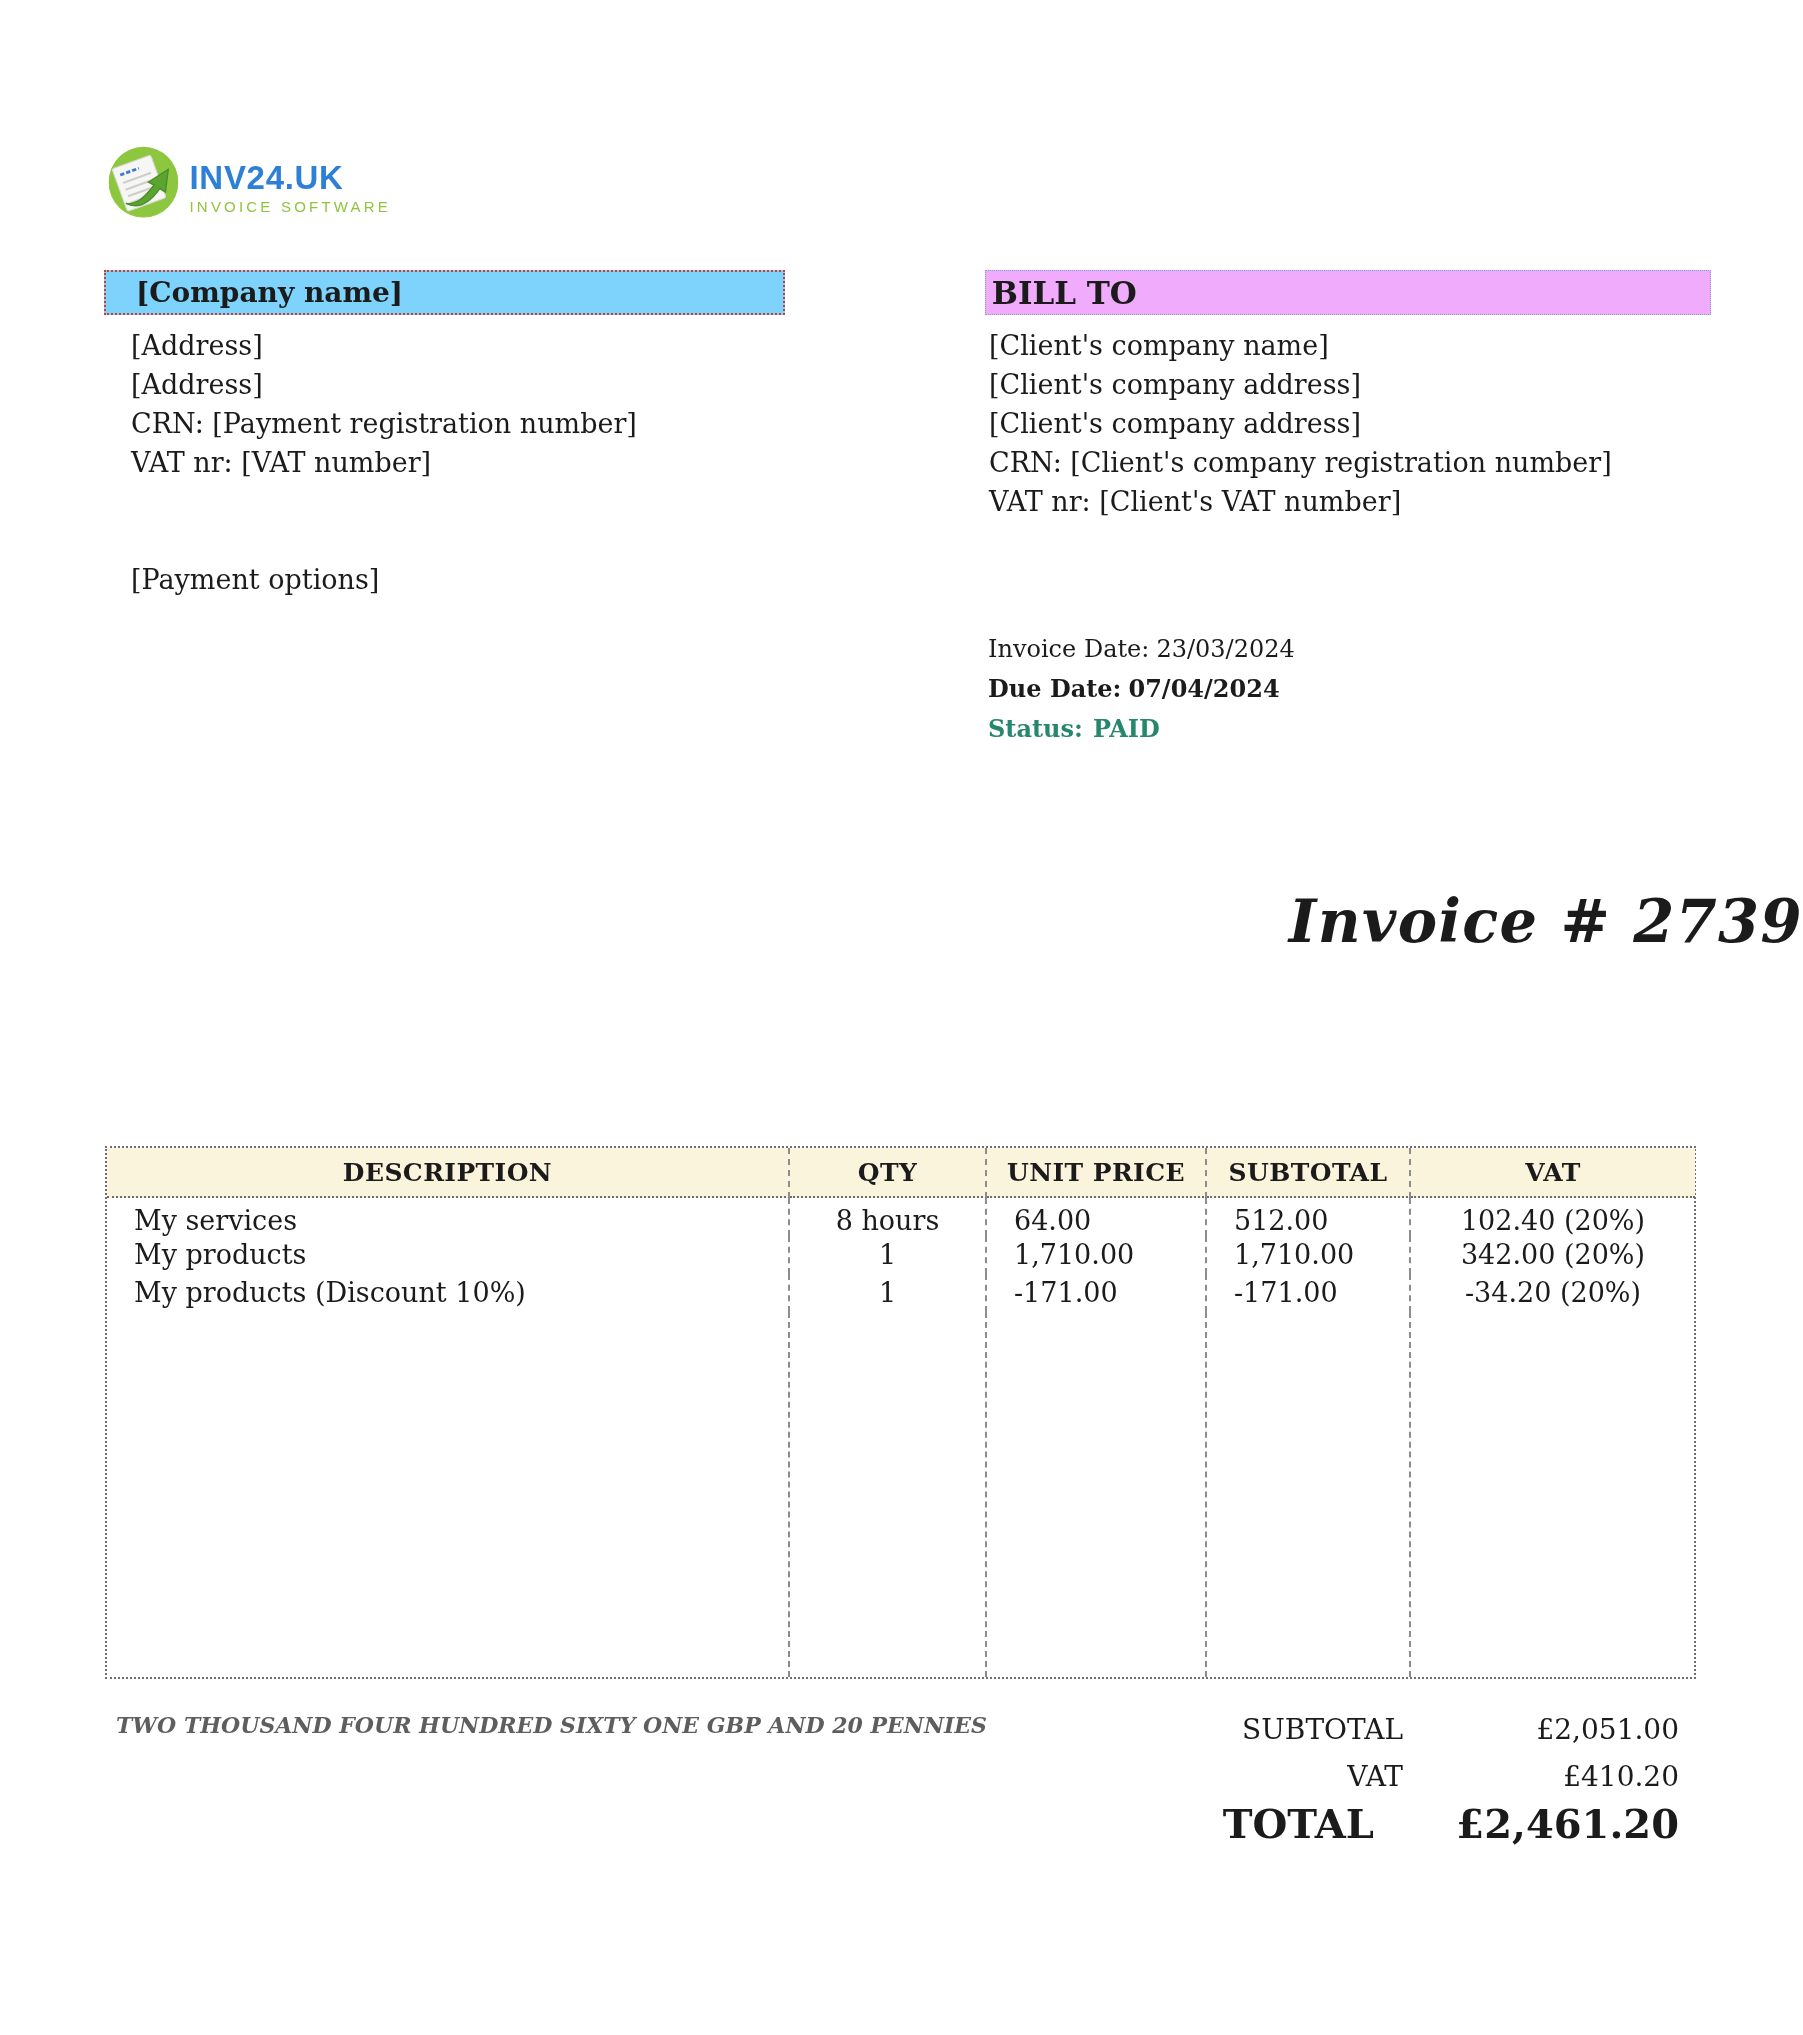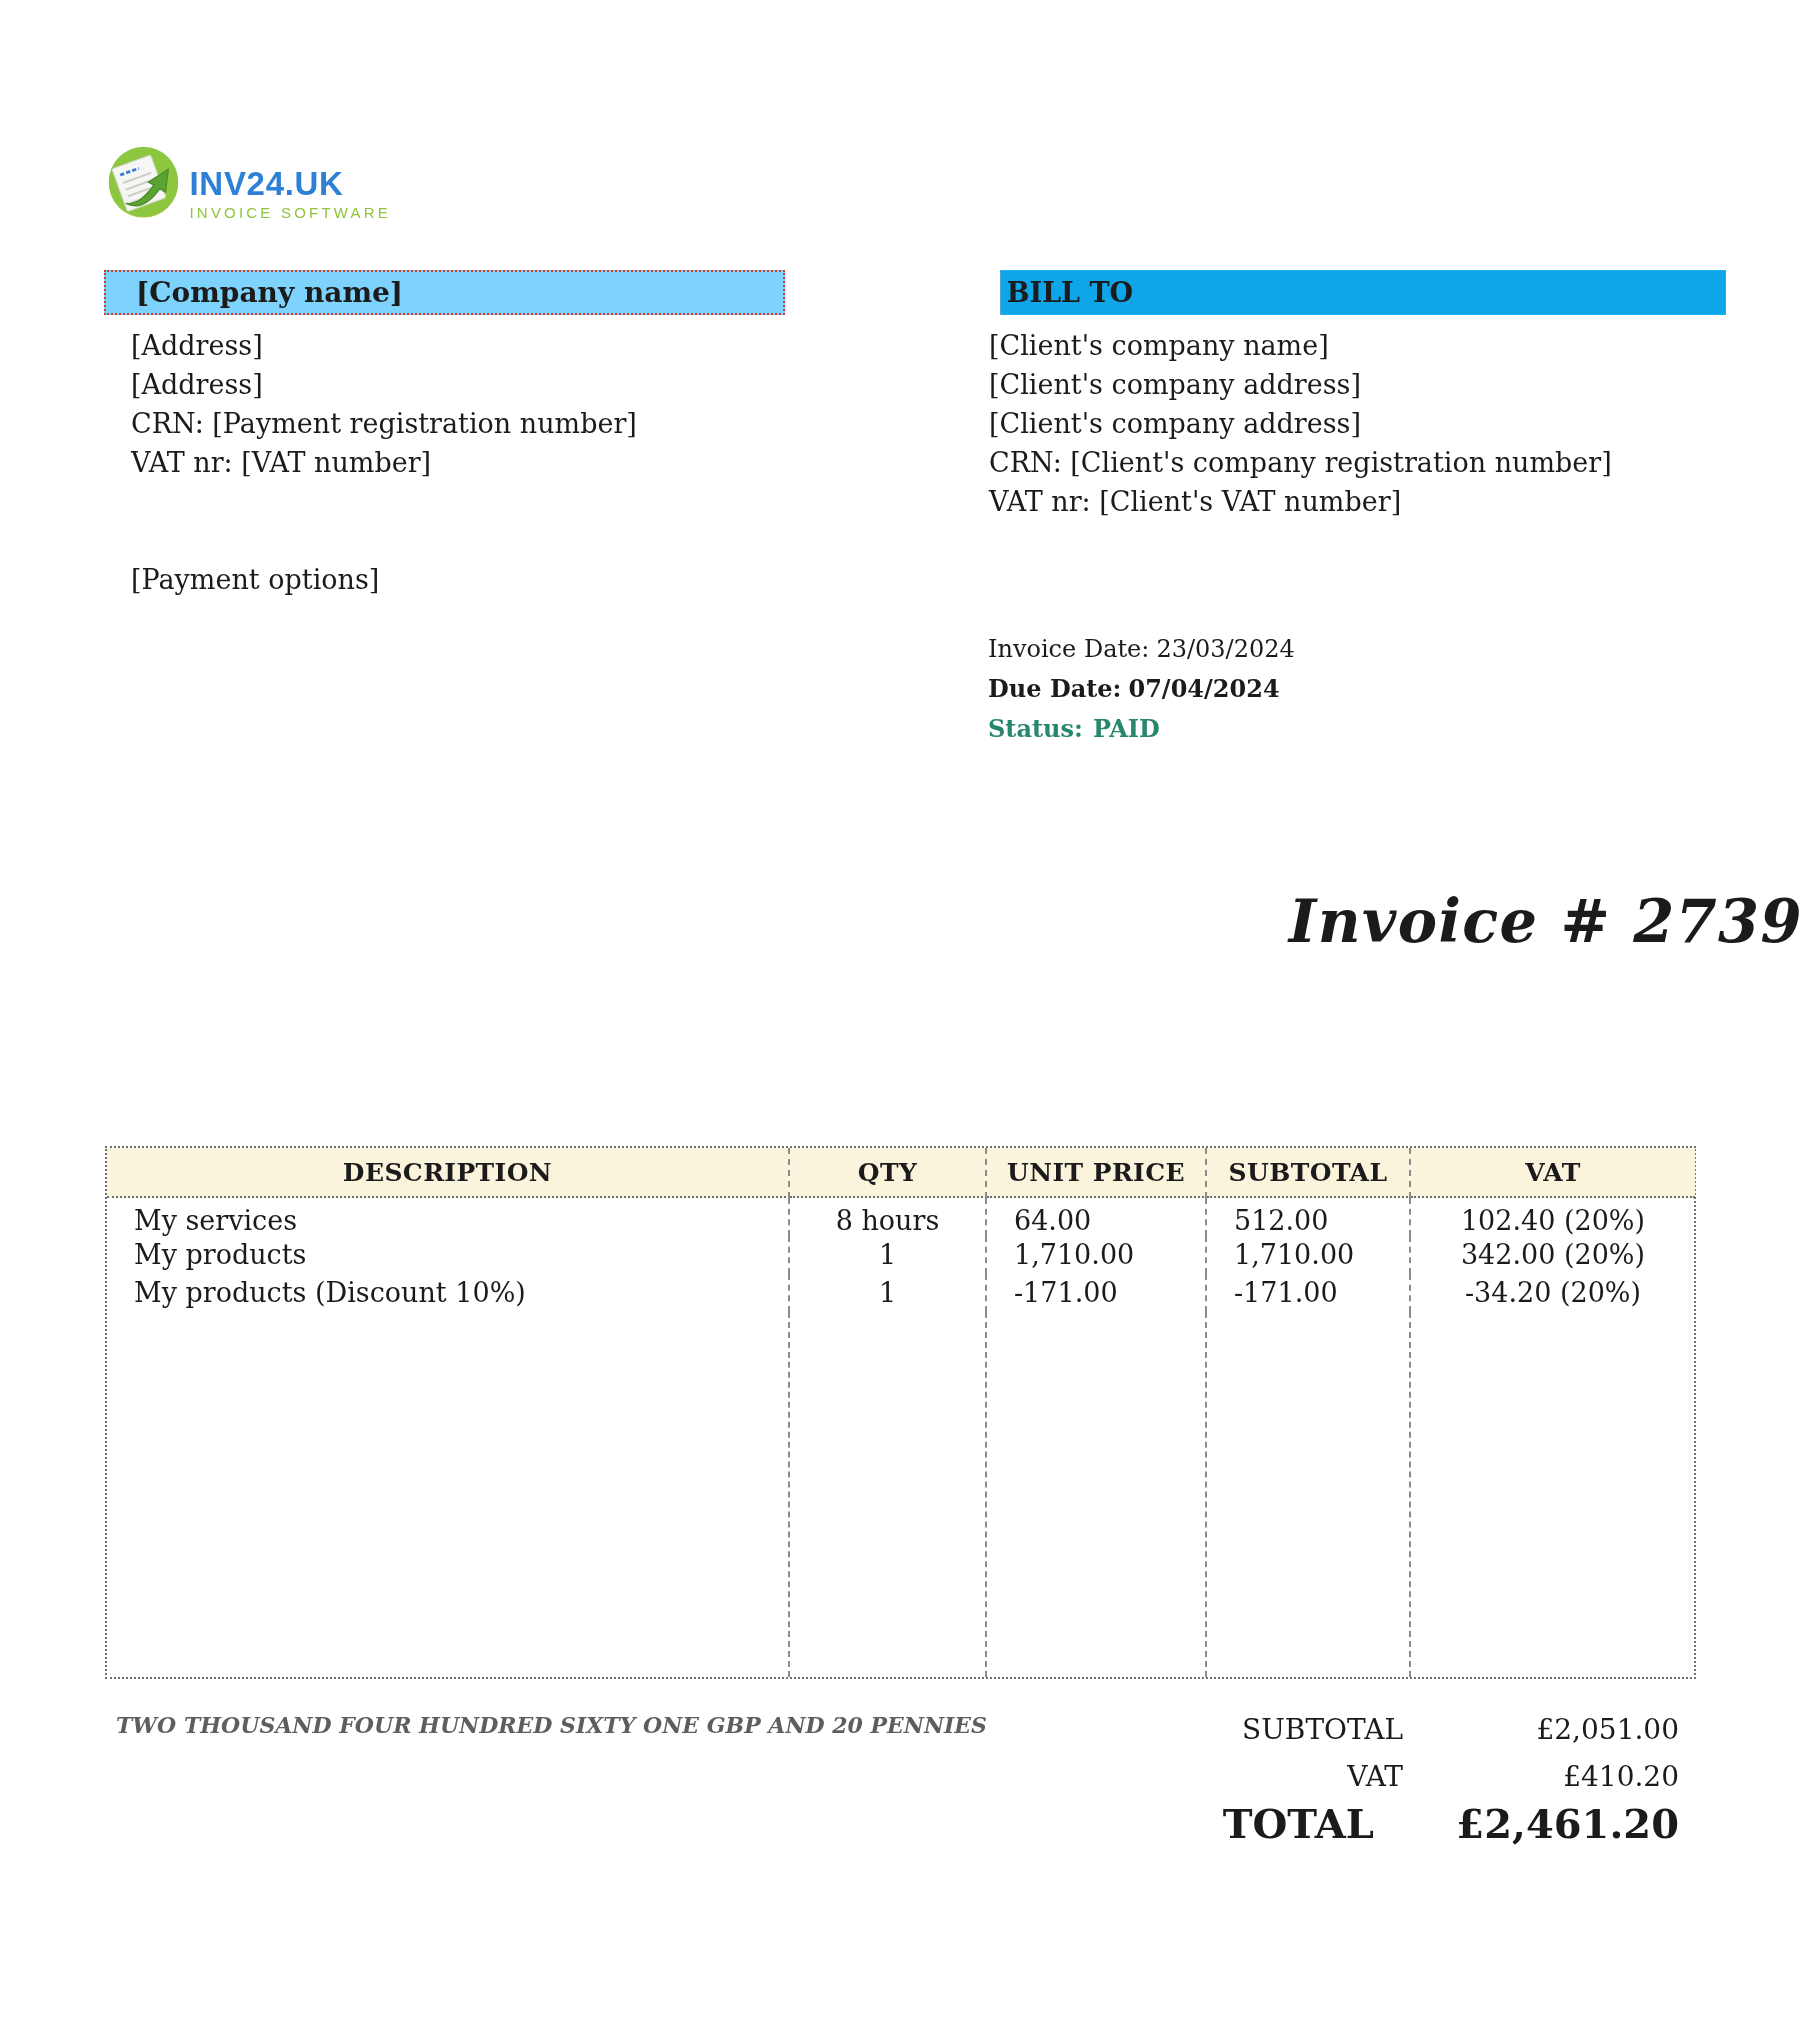--- a/index.html
+++ b/index.html
@@ -9,40 +9,40 @@
     width:1803px; height:2035px;
     background:#ffffff;
     font-family:"DejaVu Serif", serif;
     color:#1b1b1b;
     overflow:hidden;
   }
 
   
   .logo { position:absolute; left:106px; top:144px; display:flex; align-items:flex-start; }
   .logo-icon { width:75px; height:75px; }
-  .logo-text { margin-left:8.5px; margin-top:23px; font-family:"Liberation Sans", sans-serif; }
+  .logo-text { margin-left:8.5px; margin-top:17px; font-family:"Liberation Sans", sans-serif; }
   .logo-name { font-size:33px; font-weight:bold; color:#2e7fd6; letter-spacing:0.7px; line-height:1; }
   .logo-tagline { font-size:15px; color:#8fc43c; letter-spacing:3.2px; margin-top:5px; line-height:1; }
 
   
   .company-name-box {
     position:absolute; left:104px; top:270px; width:681px; height:45px;
     border:2.1px dotted #d23b29; background:#7dd3fc;
     display:flex; align-items:center; padding-left:30px;
     font-size:28px; font-weight:bold;
   }
   .seller-lines { position:absolute; left:131px; top:326px; font-size:27px; line-height:39px; }
   .payment-options { position:absolute; left:131px; top:564px; font-size:27px; }
 
   
   .billto-box {
     position:absolute; left:985px; top:270px; width:726px; height:45px;
-    border:1.4px dotted #7f9fc6; background:#0ea5e9;
+    border:1.4px dotted #7f9fc6; background:#f0abfc;
     display:flex; align-items:center; padding-left:5.7px;
-    font-size:27px; font-weight:bold;margin-left:15px;
+    font-size:31px; font-weight:bold;
   }
   .client-lines { position:absolute; left:989px; top:326px; font-size:27px; line-height:39px; }
 
   
   .meta-lines { position:absolute; left:988px; top:629px; font-size:24px; line-height:40px; }
   .meta-label { margin-right:7px; }
   .bold { font-weight:bold; }
   .status-line { color:#27876d; font-weight:bold; }
   .status-value { margin-left:10px; }
 

